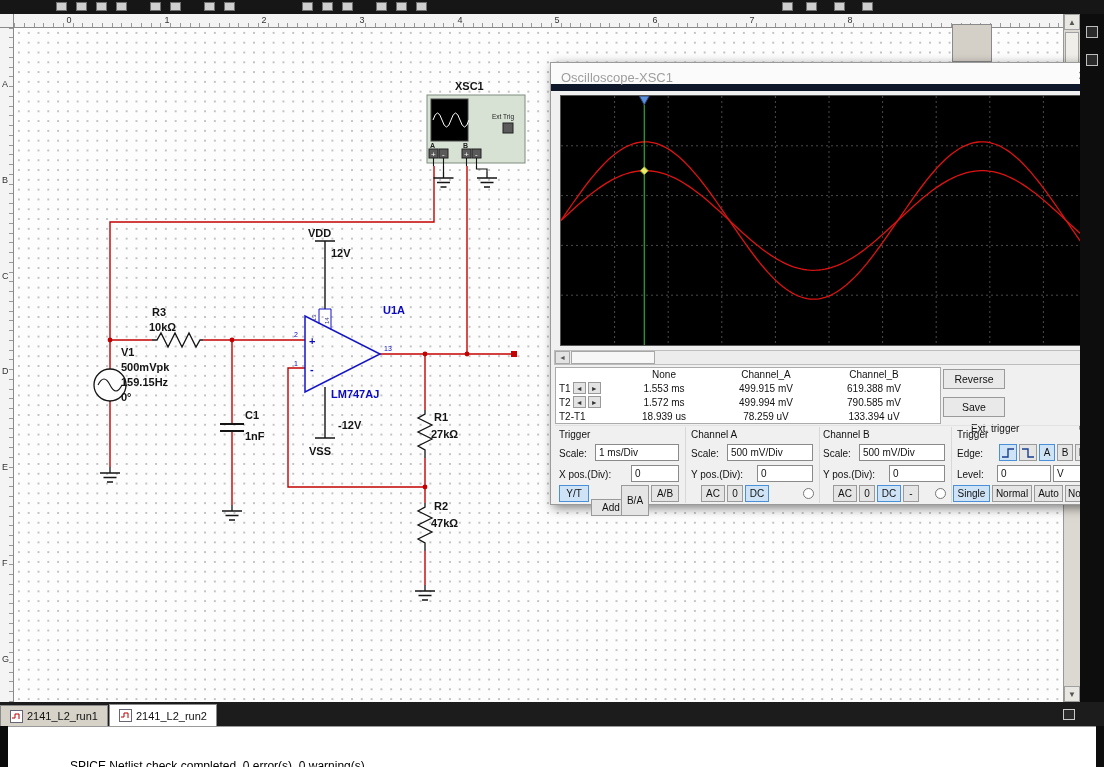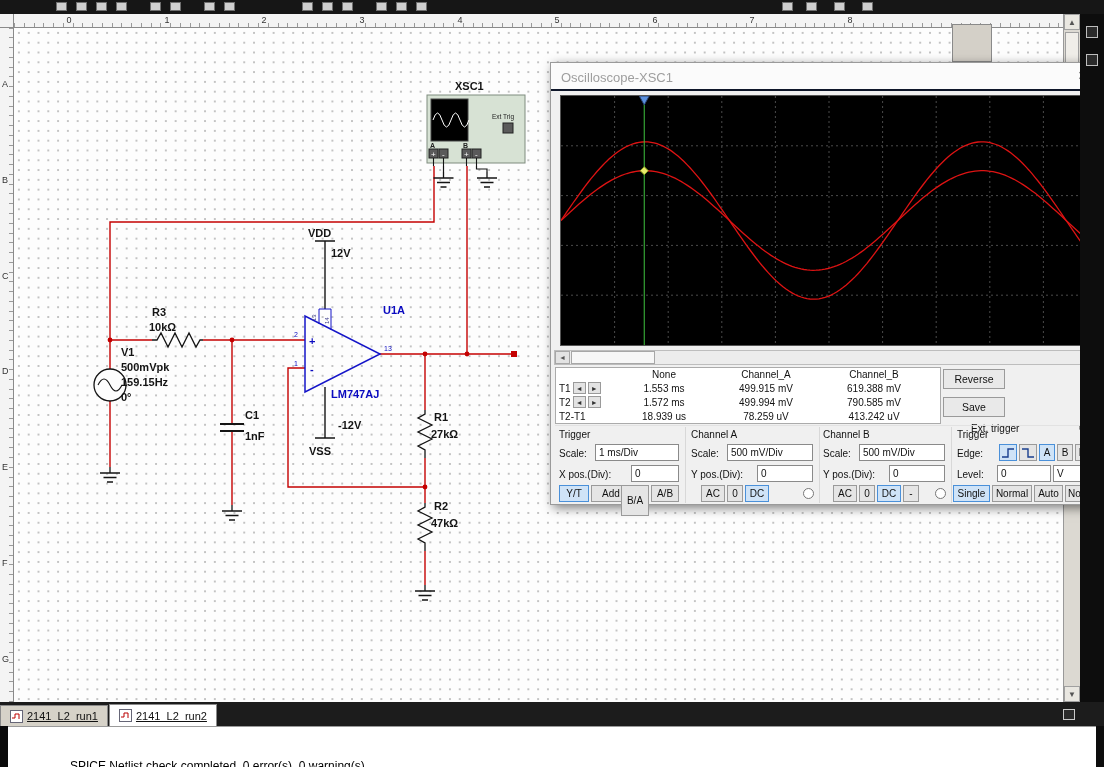--- a/index.html
+++ b/index.html
@@ -31,21 +31,21 @@
   .itext{font-size:6.5px;fill:#222;}
   .iterm{font-size:7px;font-weight:bold;fill:#222;}
 
   
   .vscroll{position:absolute;left:1063px;top:14px;width:17px;height:688px;background:#dcd9d2;border-left:1px solid #999;z-index:3;}
   .vs-btn{position:absolute;left:0;width:16px;height:16px;background:#e9e7e1;border:1px solid #a0a0a0;font-size:8px;color:#555;display:flex;align-items:center;justify-content:center;}
   .vs-thumb{position:absolute;left:1px;top:18px;width:14px;height:96px;background:#f0eee9;border:1px solid #a0a0a0;}
 
   
   .osc{position:absolute;left:550px;top:62px;width:548px;height:443px;background:#f0f0f0;border:1px solid #9a9a9a;box-shadow:3px 3px 10px rgba(0,0,0,.5);z-index:10;font-size:10px;color:#111;}
-  .osc-title{position:absolute;left:0;top:0;right:0;height:28px;background:#fbfbfb;border-bottom:2px solid #0f172a;}
+  .osc-title{position:absolute;left:0;top:0;right:0;height:28px;background:#fbfbfb;border-bottom:7px solid #0f172a;}
   .osc-title-text{position:absolute;left:10px;top:7px;font-size:13px;color:#9e9e9e;}
   .osc-close{position:absolute;right:10px;top:4px;font-size:16px;color:#8a8a8a;cursor:pointer;}
   .osc-display{position:absolute;left:9px;top:32px;width:538px;height:251px;background:#000;border:1px solid #555;}
   .osc-hscroll{position:absolute;left:3px;top:287px;width:542px;height:15px;background:#ececec;border:1px solid #bdbdbd;}
   .sb-btn{position:absolute;top:0;width:15px;height:13px;background:#e3e3e3;border:1px solid #a7a7a7;font-size:7px;color:#555;display:flex;align-items:center;justify-content:center;}
   .sb-thumb{position:absolute;left:16px;top:0;width:84px;height:13px;background:#f7f7f7;border:1px solid #a7a7a7;}
   .readout{position:absolute;left:4px;top:304px;width:386px;height:57px;background:#fff;border:1px solid #ababab;display:grid;grid-template-columns:58px 100px 104px 112px;grid-template-rows:13px 14px 14px 14px;align-items:center;}
   .readout .c{text-align:center;}
   .readout .l{display:flex;align-items:center;gap:2px;padding-left:3px;}
   .arrowbtn{width:13px;height:12px;font-size:7px;display:inline-flex;align-items:center;justify-content:center;background:#e3e3e3;border:1px solid #9a9a9a;color:#333;}
@@ -54,21 +54,21 @@
   .bigbtn{font-size:10.5px;background:#e9e9e9;}
   .inp{position:absolute;font-size:10px;background:#fff;border:1px solid #8a8a8a;padding:0 3px;color:#111;}
   .lbl{position:absolute;font-size:10px;color:#111;white-space:nowrap;}
   .radio{position:absolute;width:11px;height:11px;border:1px solid #777;border-radius:50%;background:#fff;}
   .vsep{position:absolute;top:364px;width:1px;height:76px;background:#d8d8d8;}
   .hsep{position:absolute;left:4px;top:362px;width:540px;height:1px;background:#e2e2e2;}
   .unitbox{position:absolute;display:flex;align-items:center;justify-content:space-between;background:#fff;border:1px solid #8a8a8a;padding:0 3px;font-size:10px;}
 
   
   .tabbar{position:absolute;left:0;top:702px;width:1104px;height:24px;background:#1c1c1c;display:flex;align-items:flex-end;z-index:20;}
-  .tab{height:21px;display:flex;align-items:center;gap:4px;padding:0 9px;background:#d6d2c8;border:1px solid #8a8a8a;border-bottom:none;font-size:11px;color:#111;margin-right:1px;text-decoration:underline;}
+  .tab{height:21px;display:flex;align-items:center;gap:4px;padding:0 9px;background:#d6d2c8;border:1px solid #8a8a8a;border-bottom:none;font-size:11px;color:#111;margin-right:1px;}
   .tab.active{background:#ffffff;height:22px;}
   .tab-right-btn{position:absolute;right:26px;bottom:4px;width:18px;height:15px;display:flex;align-items:center;justify-content:center;}
   .tab-right-btn .g{width:12px;height:11px;border:1px solid #c9c9c9;background:#2b2b2b;}
   .status{position:absolute;left:8px;top:726px;width:1088px;height:41px;background:#fff;border-top:1px solid #9a9a9a;font-size:12px;color:#000;overflow:hidden;z-index:20;}
   .status .line1{position:absolute;left:18px;top:13px;white-space:pre;}
   .status .line2{position:absolute;left:62px;top:32px;white-space:pre;}
 </style>
 </head>
 <body>
 
@@ -274,40 +274,40 @@
       </div>
     <div class="c">1.572 ms</div>
     <div class="c">499.994 mV</div>
     <div class="c">790.585 mV</div>
 
     <div class="l">
         <span>T2-T1</span>
       </div>
     <div class="c">18.939 us</div>
     <div class="c">78.259 uV</div>
-    <div class="c">413.242 uV</div>
+    <div class="c">133.394 uV</div>
   </div>
 
   <button class="btn bigbtn" style="left:392px;top:306px;width:62px;height:20px">Reverse</button>
   <button class="btn bigbtn" style="left:392px;top:334px;width:62px;height:20px">Save</button>
   <span class="lbl" style="left:420px;top:360px;width:100px;text-align:left">Ext. trigger</span>
   <span class="radio" style="left:528px;top:359px"></span>
 
   <div class="hsep"></div>
   <div class="vsep" style="left:134px"></div>
   <div class="vsep" style="left:268px"></div>
   <div class="vsep" style="left:400px"></div>
 
   <span class="lbl" style="left:8px;top:366px">Trigger</span>
   <span class="lbl" style="left:8px;top:385px">Scale:</span>
   <input class="inp" style="left: 44px; top: 381px; width: 84px; height: 17px;" value="1 ms/Div">
   <span class="lbl" style="left:8px;top:406px">X pos.(Div):</span>
   <input class="inp" style="left: 80px; top: 402px; width: 48px; height: 17px;" value="0">
   <button class="btn active" style="left:8px;top:422px;width:30px;height:17px">Y/T</button>
-  <button class="btn" style="left:40px;top:422px;width:40px;height:17px">Add</button>
+  <button class="btn" style="left:40px;top:436px;width:40px;height:17px">Add</button>
   <button class="btn" style="left:70px;top:422px;width:28px;height:31px">B/A</button>
   <button class="btn" style="left:100px;top:422px;width:28px;height:17px">A/B</button>
 
   <span class="lbl" style="left:140px;top:366px">Channel A</span>
   <span class="lbl" style="left:140px;top:385px">Scale:</span>
   <input class="inp" style="left: 176px; top: 381px; width: 86px; height: 17px;" value="500 mV/Div">
   <span class="lbl" style="left:140px;top:406px">Y pos.(Div):</span>
   <input class="inp" style="left: 206px; top: 402px; width: 56px; height: 17px;" value="0">
   <button class="btn" style="left:150px;top:422px;width:24px;height:17px">AC</button>
   <button class="btn" style="left:176px;top:422px;width:16px;height:17px">0</button>

